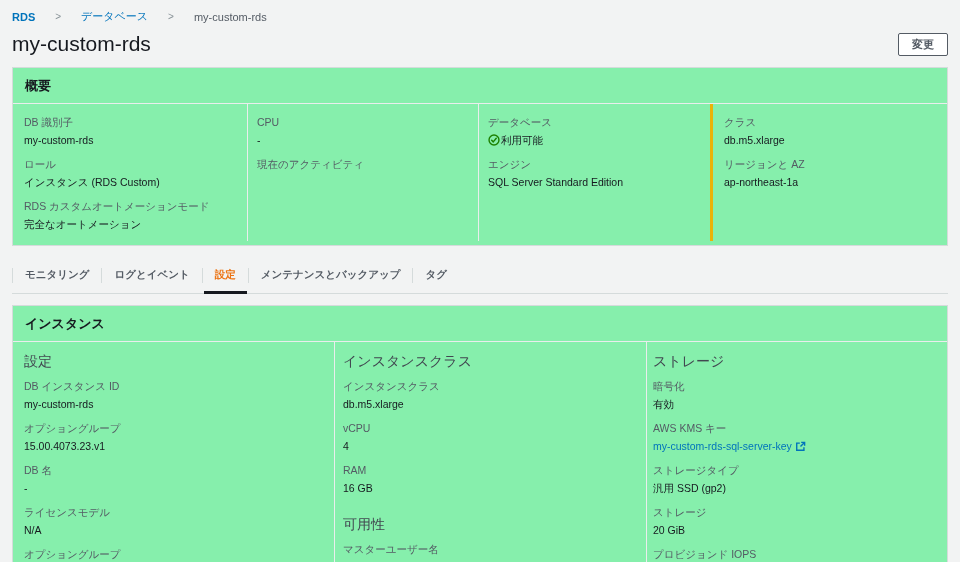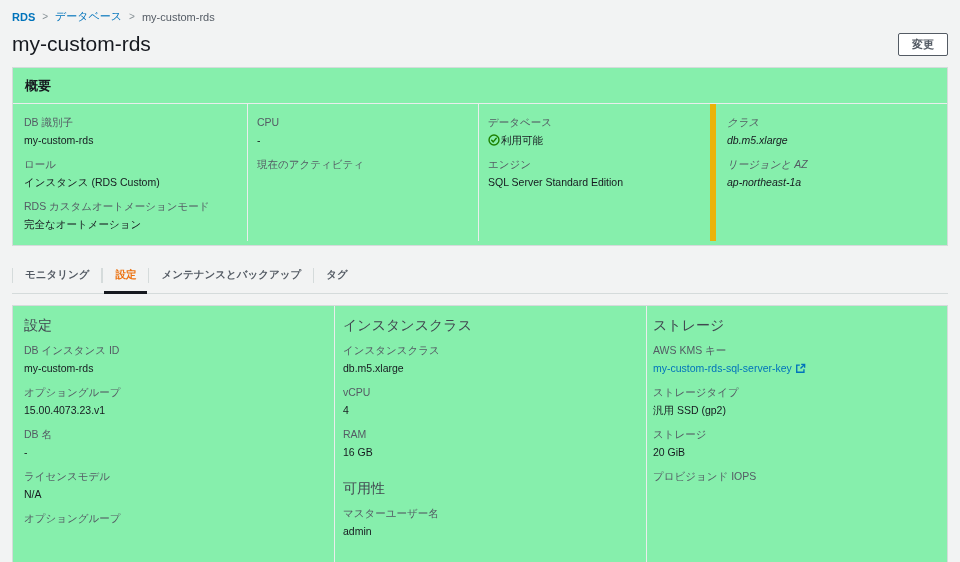--- a/index.html
+++ b/index.html
@@ -6,21 +6,21 @@
   html,body { margin:0; padding:0; }
   body {
     width:960px; height:562px; overflow:hidden;
     background:#f2f3f3; color:#16191f;
     font-family:"Liberation Sans","DejaVu Sans",sans-serif;
     font-size:11px;
   }
   .page { padding:0 12px; }
 
   
-  .breadcrumb { padding-top:9px; display:flex; align-items:center; gap:7px; font-size:11px; }
+  .breadcrumb { padding-top:9px; display:flex; align-items:center; gap:20px; font-size:11px; }
   .breadcrumb a { color:#0073bb; text-decoration:none; cursor:pointer; }
   .breadcrumb a.first { font-weight:bold; }
   .crumb-sep { color:#879196; font-size:10px; }
   .crumb-current { color:#545b64; }
 
   
   .title-row { display:flex; justify-content:space-between; align-items:center; margin-top:8px; }
   .title-row h1 { margin:0; font-size:21px; font-weight:400; color:#16191f; }
   .header-actions { display:flex; gap:4px;margin-left:11px; }
   .btn {
@@ -45,21 +45,21 @@
   .icon-svg { display:inline-block; vertical-align:-2px; }
   a.link { color:#0073bb; text-decoration:none; cursor:pointer; }
 
   
   .summary-grid { padding-bottom:4px; }
   .sum-col { padding-top:11px; }
   .sum-col .field { margin-bottom:10px; }
   .sum-c1 { width:234px; padding-left:11px; padding-right:10px; }
   .sum-c2 { width:231px; border-left:1px solid #eaeded; padding-left:9px; }
   .sum-c3 { width:232px; border-left:1px solid #eaeded; padding-left:9px; }
-  .sum-c4 { flex:1; border-left:6px solid #eab308; padding-left:11px;font-style:italic; }
+  .sum-c4 { flex:1; border-left:3px solid #eab308; padding-left:11px; }
 
   
   .tabs { display:flex; align-items:stretch; margin-top:14px; border-bottom:1px solid #d5dbdb; }
   .tab { padding:8px 12px 11px; font-size:10.5px; font-weight:bold; color:#545b64; cursor:pointer; position:relative; white-space:nowrap; }
   .tab.first { padding-left:10px; }
   .tab-sep { width:1px; background:#d5dbdb; margin:8px 0 10px; }
   .tab.active { color:#ec7211; }
   .tab.active::after { content:""; position:absolute; left:1px; right:1px; bottom:-1px; height:3px; background:#16191f; }
 
   
@@ -145,29 +145,33 @@
           <div class="value">ap-northeast-1a</div>
         </div>
       </div>
     </div>
   </section>
 
   <div class="tabs">
     <span class="tab-sep"></span>
     <div class="tab">モニタリング</div>
     <span class="tab-sep"></span>
+    <div class="tab">ログとイベント</div>
     <span class="tab-sep"></span>
     <div class="tab active">設定</div>
     <span class="tab-sep"></span>
     <div class="tab">メンテナンスとバックアップ</div>
     <span class="tab-sep"></span>
     <div class="tab">タグ</div>
   </div>
 
   <section class="panel">
+    <div class="panel-header">
+      <h2>インスタンス</h2>
+    </div>
     <div class="panel-body">
 
       <div class="inst-col inst-c1">
         <h3 class="section-h">設定</h3>
         <div class="field">
           <div class="label">DB インスタンス ID</div>
           <div class="value">my-custom-rds</div>
         </div>
         <div class="field">
           <div class="label">オプショングループ</div>
@@ -203,20 +207,24 @@
         </div>
         <h3 class="section-h mt">可用性</h3>
         <div class="field">
           <div class="label">マスターユーザー名</div>
           <div class="value">admin</div>
         </div>
       </div>
 
       <div class="inst-col inst-c3">
         <h3 class="section-h">ストレージ</h3>
+        <div class="field">
+          <div class="label">暗号化</div>
+          <div class="value">有効</div>
+        </div>
         <div class="field">
           <div class="label">AWS KMS キー</div>
           <div class="value">
             <a class="link">
               <span>my-custom-rds-sql-server-key</span>
               <svg class="icon-svg" width="11" height="11" viewBox="0 0 16 16">
                 <path d="M14 9v5.5H1.5V2H7v2H3.5v8.5H12V9h2z" fill="#0073bb"></path>
                 <path d="M9 1h6v6h-2V4.4l-4.3 4.3-1.4-1.4L11.6 3H9V1z" fill="#0073bb"></path>
               </svg>
             </a>

